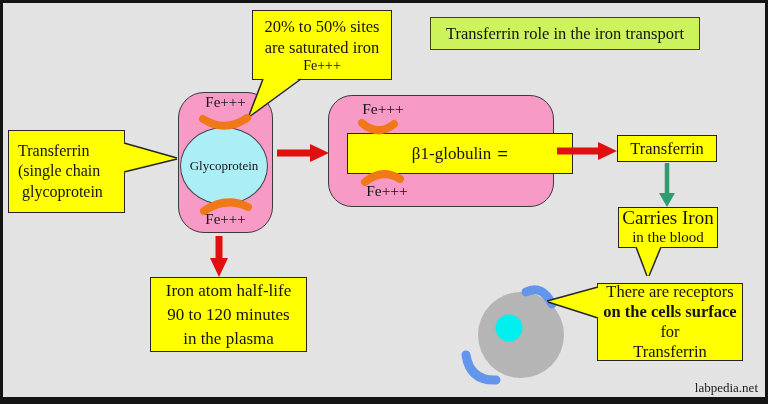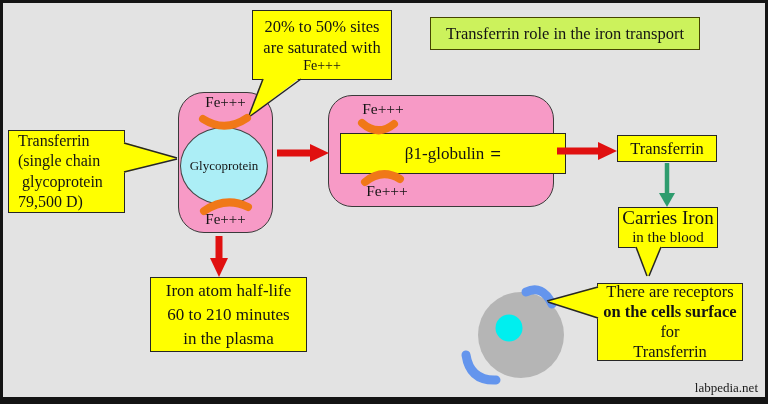--- a/index.html
+++ b/index.html
@@ -61,38 +61,37 @@
 <body>
 
 <div class="stage">
 
   <div class="abs greenbox f165" style="left:430px;top:17px;width:270px;height:33px;">
     <span>Transferrin role in the iron transport</span>
   </div>
 
   <div class="abs note" style="left:235px;top:10px;width:140px;height:70px;margin-left:17px;">
     <div class="ln f165">20% to 50% sites</div>
-    <div class="ln f165">are saturated with</div>
+    <div class="ln f165">are saturated iron</div>
     <div class="ln" style="font-size:14px;line-height:16px;">Fe+++</div>
   </div>
 
   <div class="abs note" style="left:8px;top:130px;width:117px;height:83px;align-items:flex-start;padding-left:9px;text-align:left;">
     <div class="ln f16">Transferrin</div>
     <div class="ln f16">(single chain</div>
     <div class="ln f16" style="padding-left:4px;">glycoprotein</div>
-    <div class="ln f16">79,500 D)</div>
   </div>
 
   <div class="abs pinkbox" style="left:178px;top:92px;width:95px;height:141px;border-radius:26px;"></div>
   <div class="abs circle" style="left:180px;top:127px;width:88px;height:78px;">
     <span style="font-size:13px;">Glycoprotein</span>
   </div>
 
   <div class="abs pinkbox" style="left:328px;top:95px;width:226px;height:112px;border-radius:24px;"></div>
-  <div class="abs band" style="left:340px;top:133px;width:226px;height:41px;">
+  <div class="abs band" style="left:347px;top:133px;width:226px;height:41px;">
     <span style="font-size:17px;">β1-globulin</span>
     <span class="eq">=</span>
   </div>
 
   <div class="abs note f165" style="left:617px;top:135px;width:100px;height:27px;">
     <span>Transferrin</span>
   </div>
 
   <div class="abs note" style="left:618px;top:207px;width:100px;height:41px;">
     <div class="ln" style="font-size:19px;line-height:19.5px;">Carries Iron</div>
@@ -101,21 +100,21 @@
 
   <div class="abs note" style="left:597px;top:283px;width:146px;height:78px;">
     <div class="ln" style="font-size:16.5px;line-height:19.8px;">There are receptors</div>
     <div class="ln" style="font-size:16.5px;line-height:19.8px;font-weight:bold;">on the cells surface</div>
     <div class="ln" style="font-size:16.5px;line-height:19.8px;">for</div>
     <div class="ln" style="font-size:16.5px;line-height:19.8px;">Transferrin</div>
   </div>
 
   <div class="abs note" style="left:150px;top:277px;width:157px;height:75px;text-align:center;">
     <div class="ln f17">Iron atom half-life</div>
-    <div class="ln f17">60 to 210 minutes</div>
+    <div class="ln f17">90 to 120 minutes</div>
     <div class="ln f17">in the plasma</div>
   </div>
 
   <svg class="overlay" width="768" height="404" viewBox="0 0 768 404">
 
     <circle class="gray-cell" cx="521" cy="335" r="43"></circle>
     <circle class="nucleus" cx="509" cy="328" r="13.5"></circle>
     <path class="receptor" d="M526,292 Q542,284 552,304"></path>
     <path class="receptor" d="M466,355 Q470,381 496,380"></path>
 

